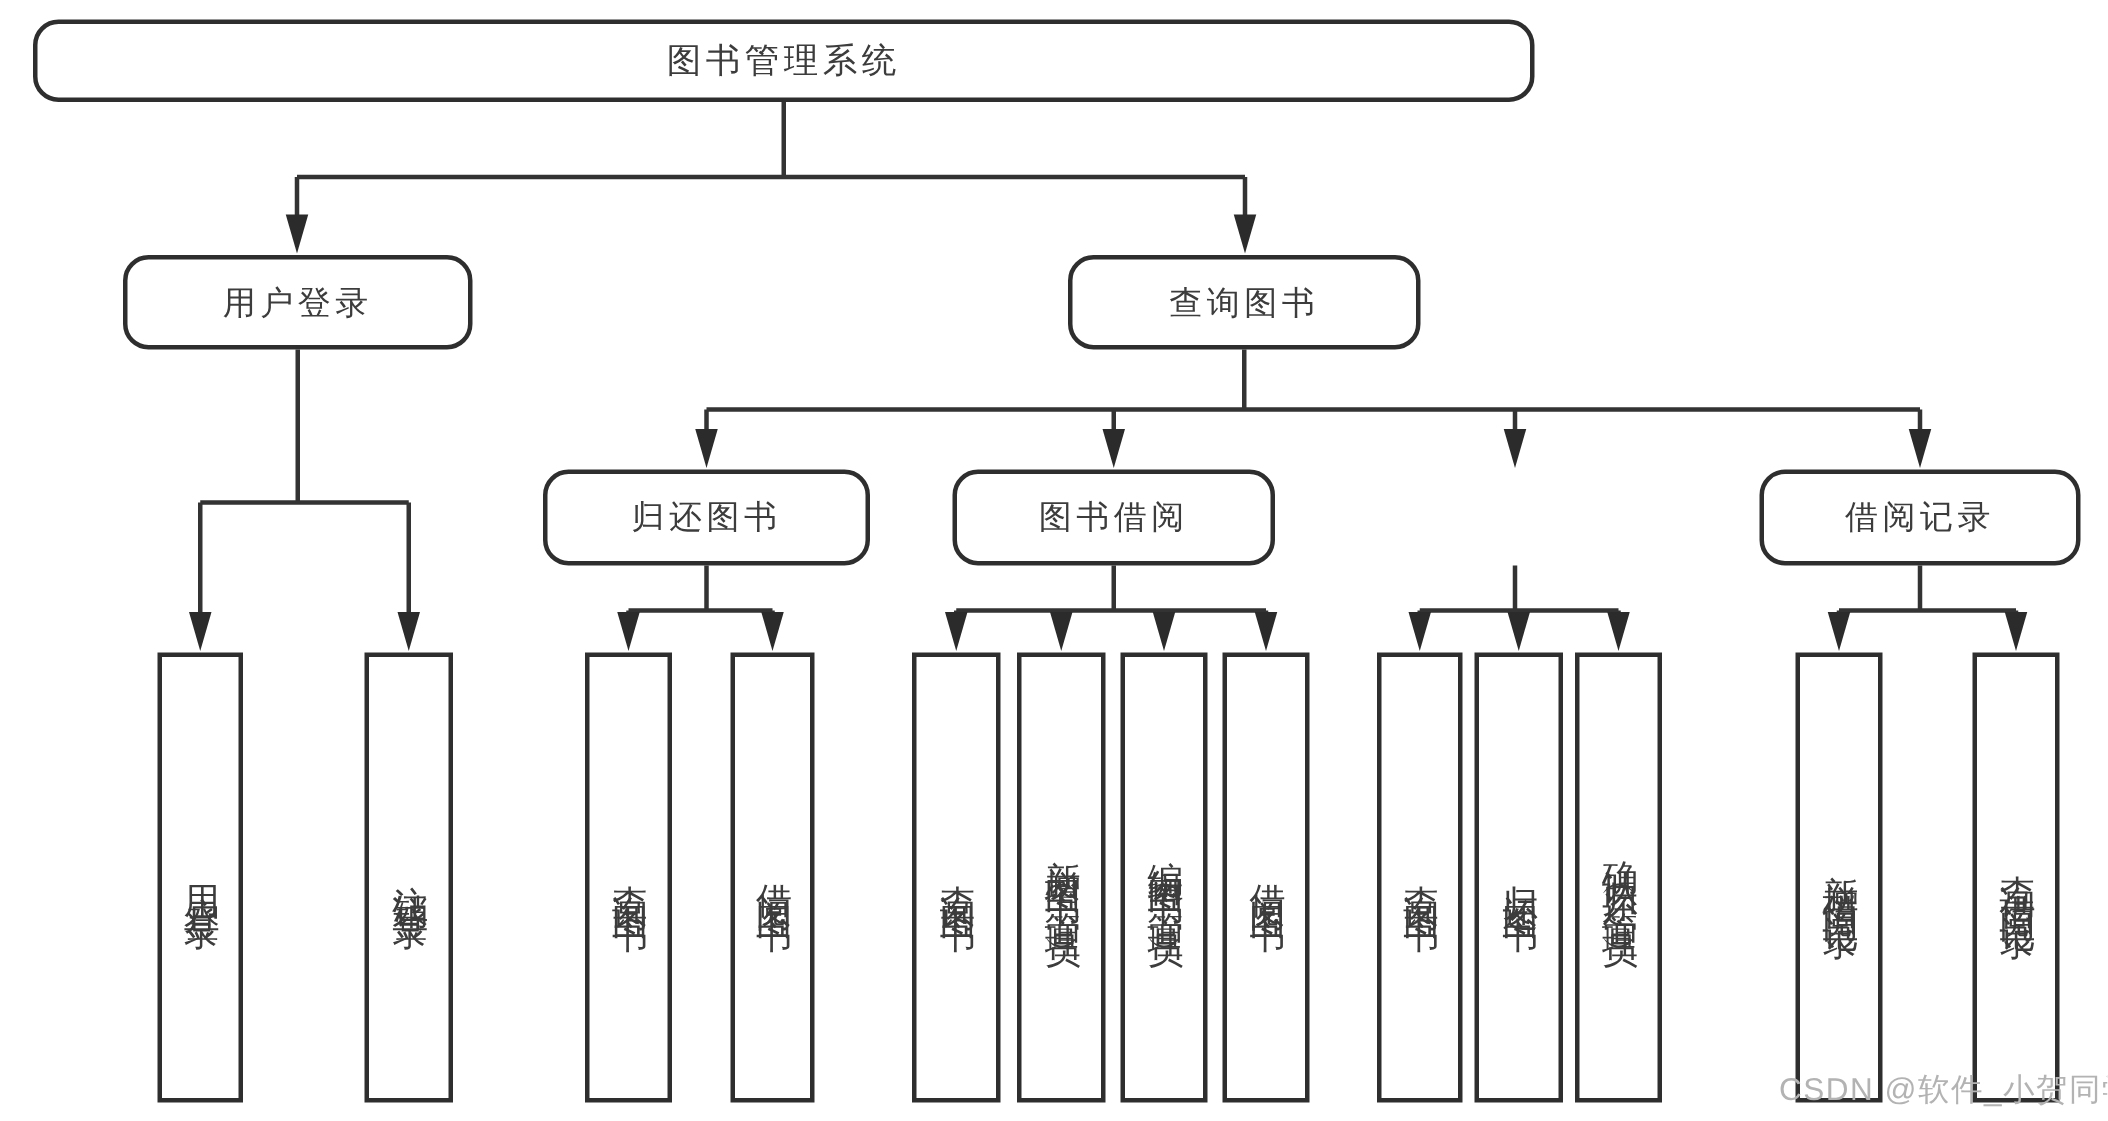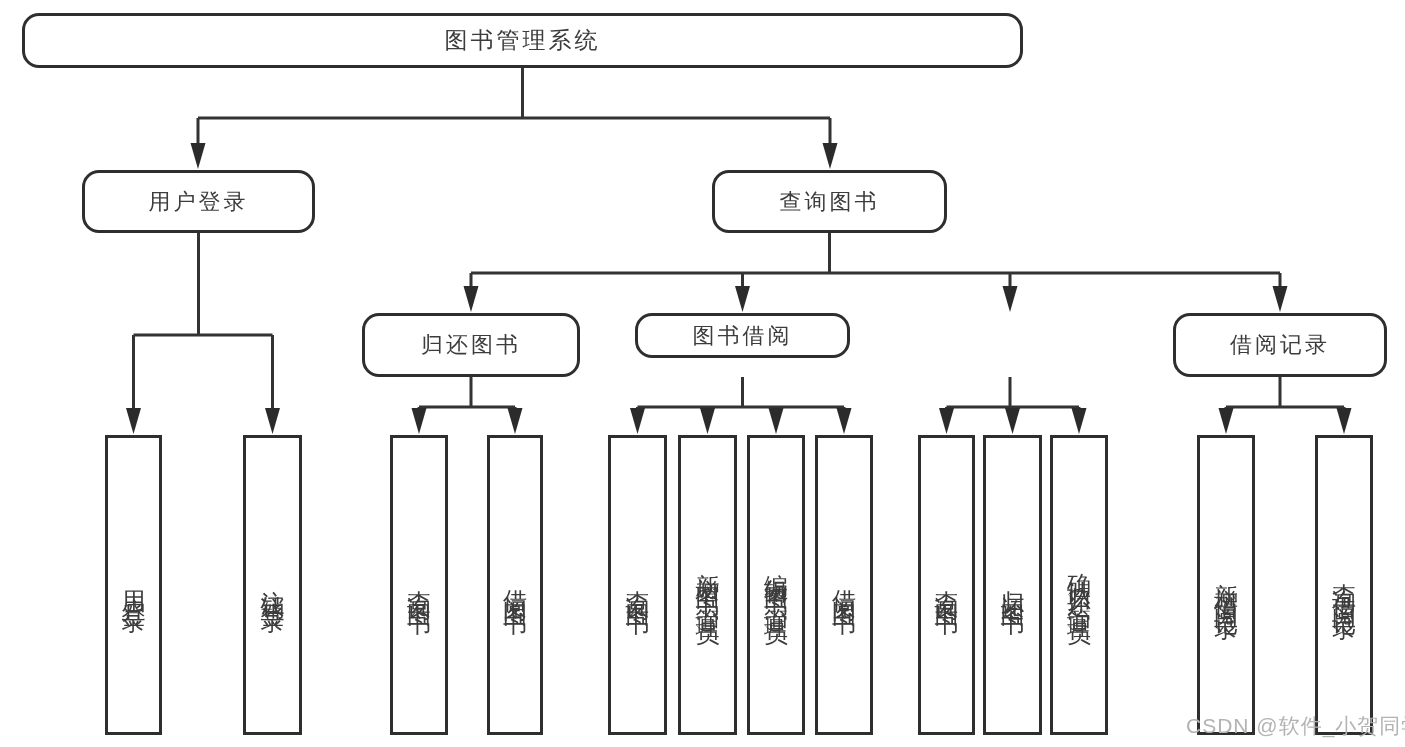--- a/index.html
+++ b/index.html
@@ -81,21 +81,21 @@
       <polygon points="1336.5,408 1351.5,408 1344,434"></polygon>
     </g>
   </svg>
 
   <div class="node h-node root-node" style="left:22px;top:13px;width:1001px;height:55px">图书管理系统</div>
 
   <div class="node h-node" style="left:82px;top:170px;width:233px;height:63px">用户登录</div>
   <div class="node h-node" style="left:712px;top:170px;width:235px;height:63px">查询图书</div>
 
   <div class="node h-node" style="left:362px;top:313px;width:218px;height:64px">归还图书</div>
-  <div class="node h-node" style="left:635px;top:313px;width:215px;height:45px">图书借阅</div>
+  <div class="node h-node" style="left:635px;top:313px;width:215px;height:64px">图书借阅</div>
   <div class="node h-node" style="left:1173px;top:313px;width:214px;height:64px">借阅记录</div>
 
   <div class="node v-node" style="left:105px;top:435px;width:57px;height:300px">用户登录</div>
   <div class="node v-node" style="left:243px;top:435px;width:59px;height:300px">注销登录</div>
 
   <div class="node v-node" style="left:390px;top:435px;width:58px;height:300px">查询图书</div>
   <div class="node v-node" style="left:487px;top:435px;width:56px;height:300px">借阅图书</div>
 
   <div class="node v-node" style="left:608px;top:435px;width:59px;height:300px">查询图书</div>
   <div class="node v-node" style="left:678px;top:435px;width:59px;height:300px">新增图书（管理员）</div>

